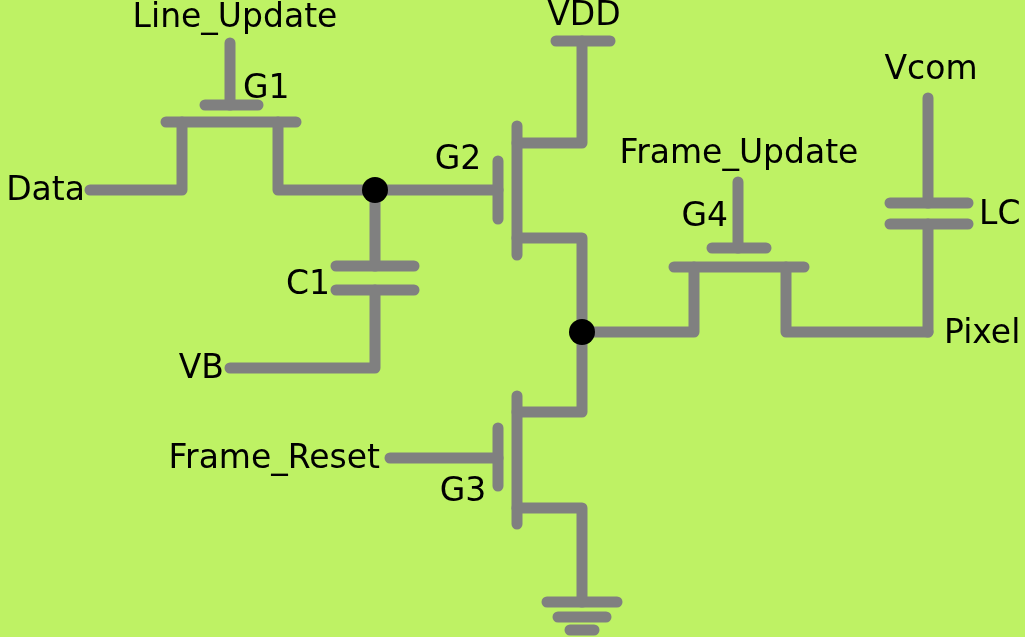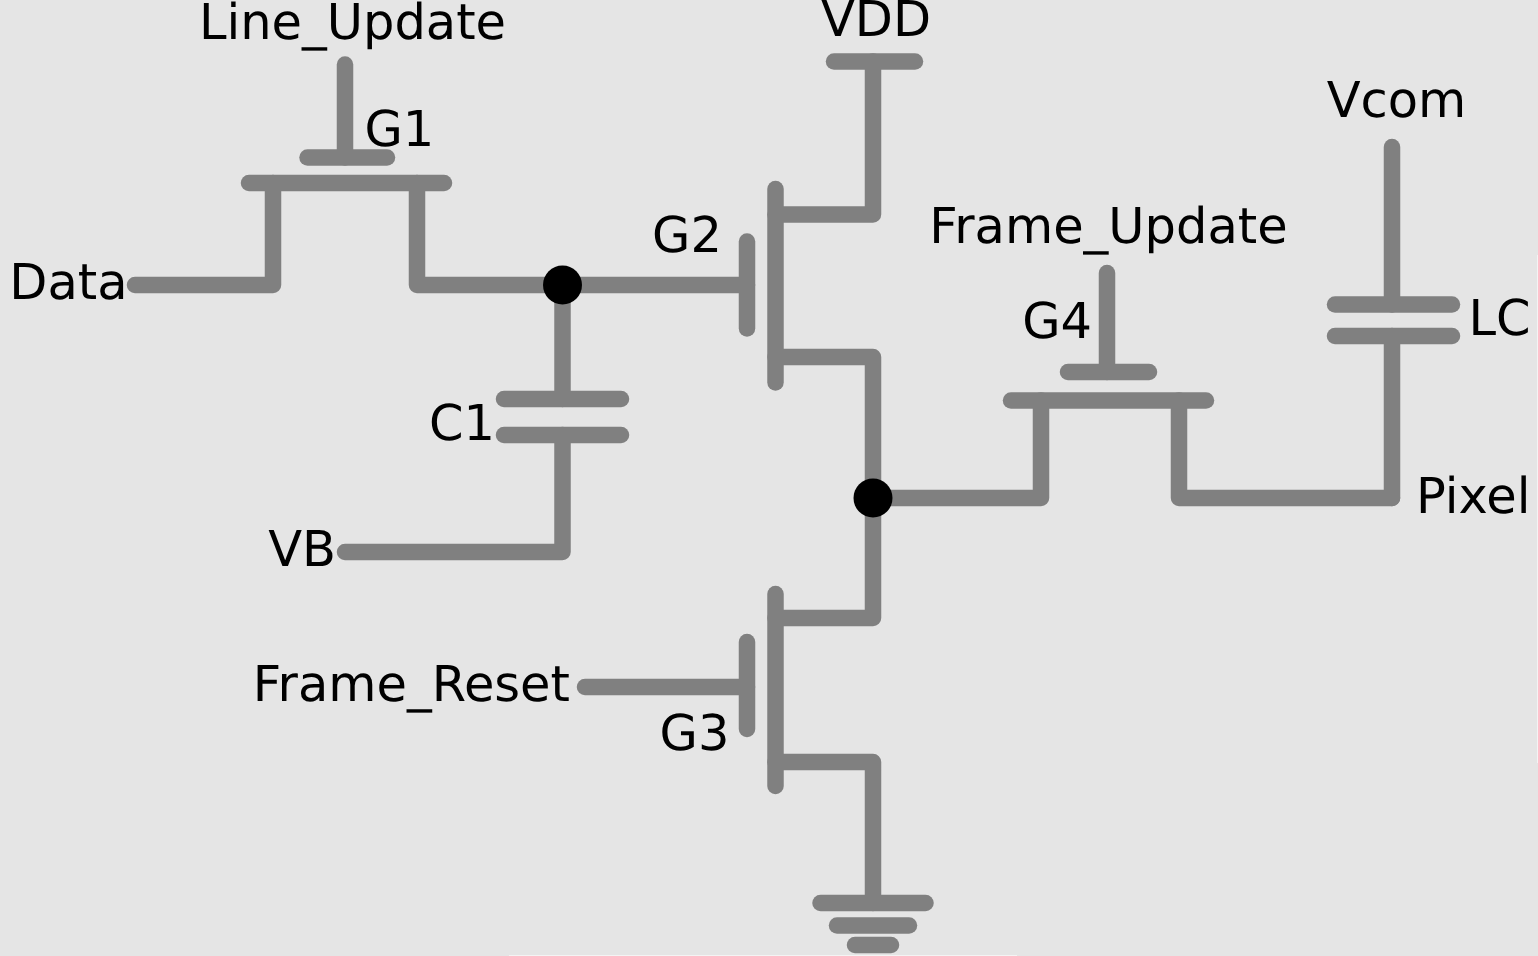--- a/index.html
+++ b/index.html
@@ -7,21 +7,21 @@
     padding: 0;
     background: #ffffff;
   }
   body {
     font-family: "DejaVu Sans", sans-serif;
   }
   #circuit-canvas {
     position: relative;
     width: 1025px;
     height: 637px;
-    background: #e5e5e5;
+    background: #bef264;
     overflow: hidden;
   }
   svg.schematic {
     display: block;
     width: 1025px;
     height: 637px;
   }
   .wire {
     fill: none;
     stroke: #808080;

